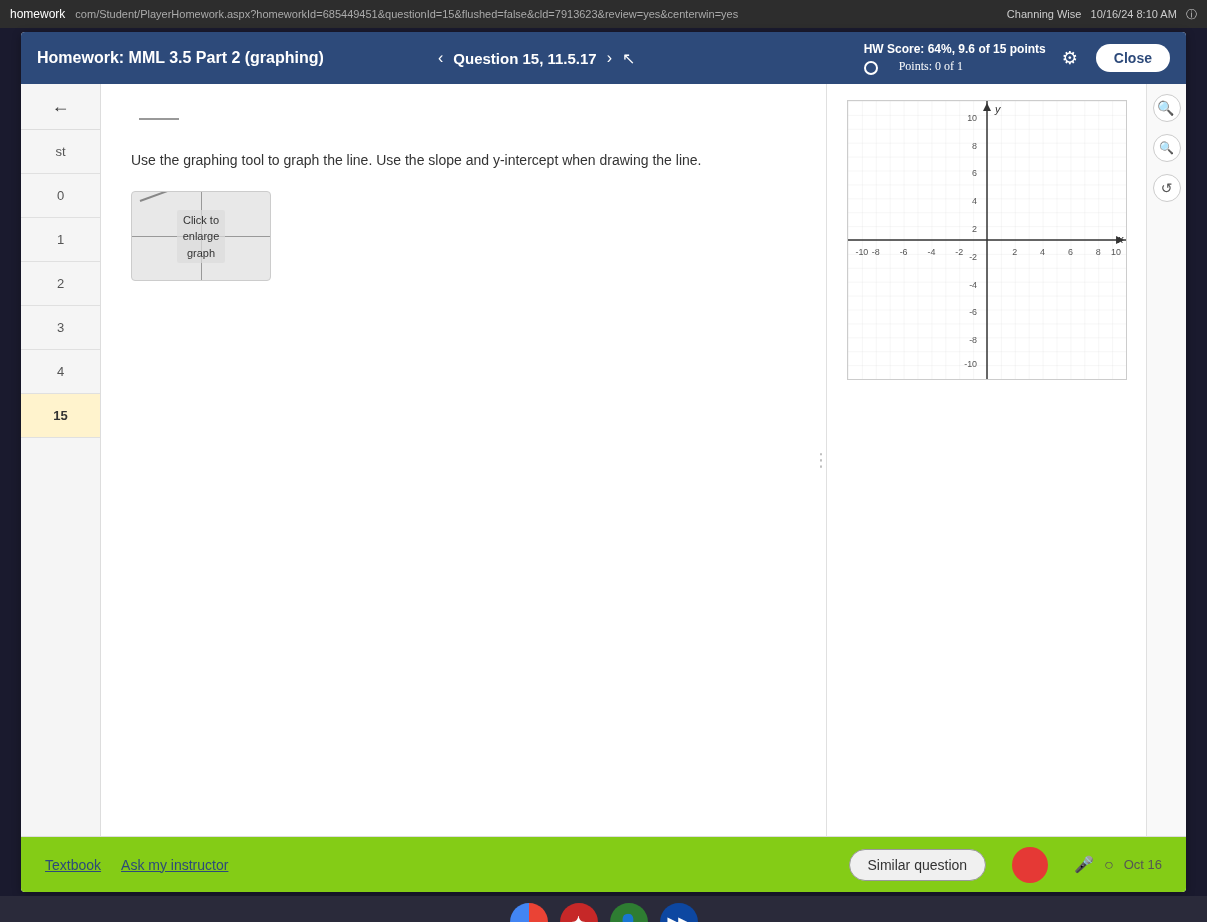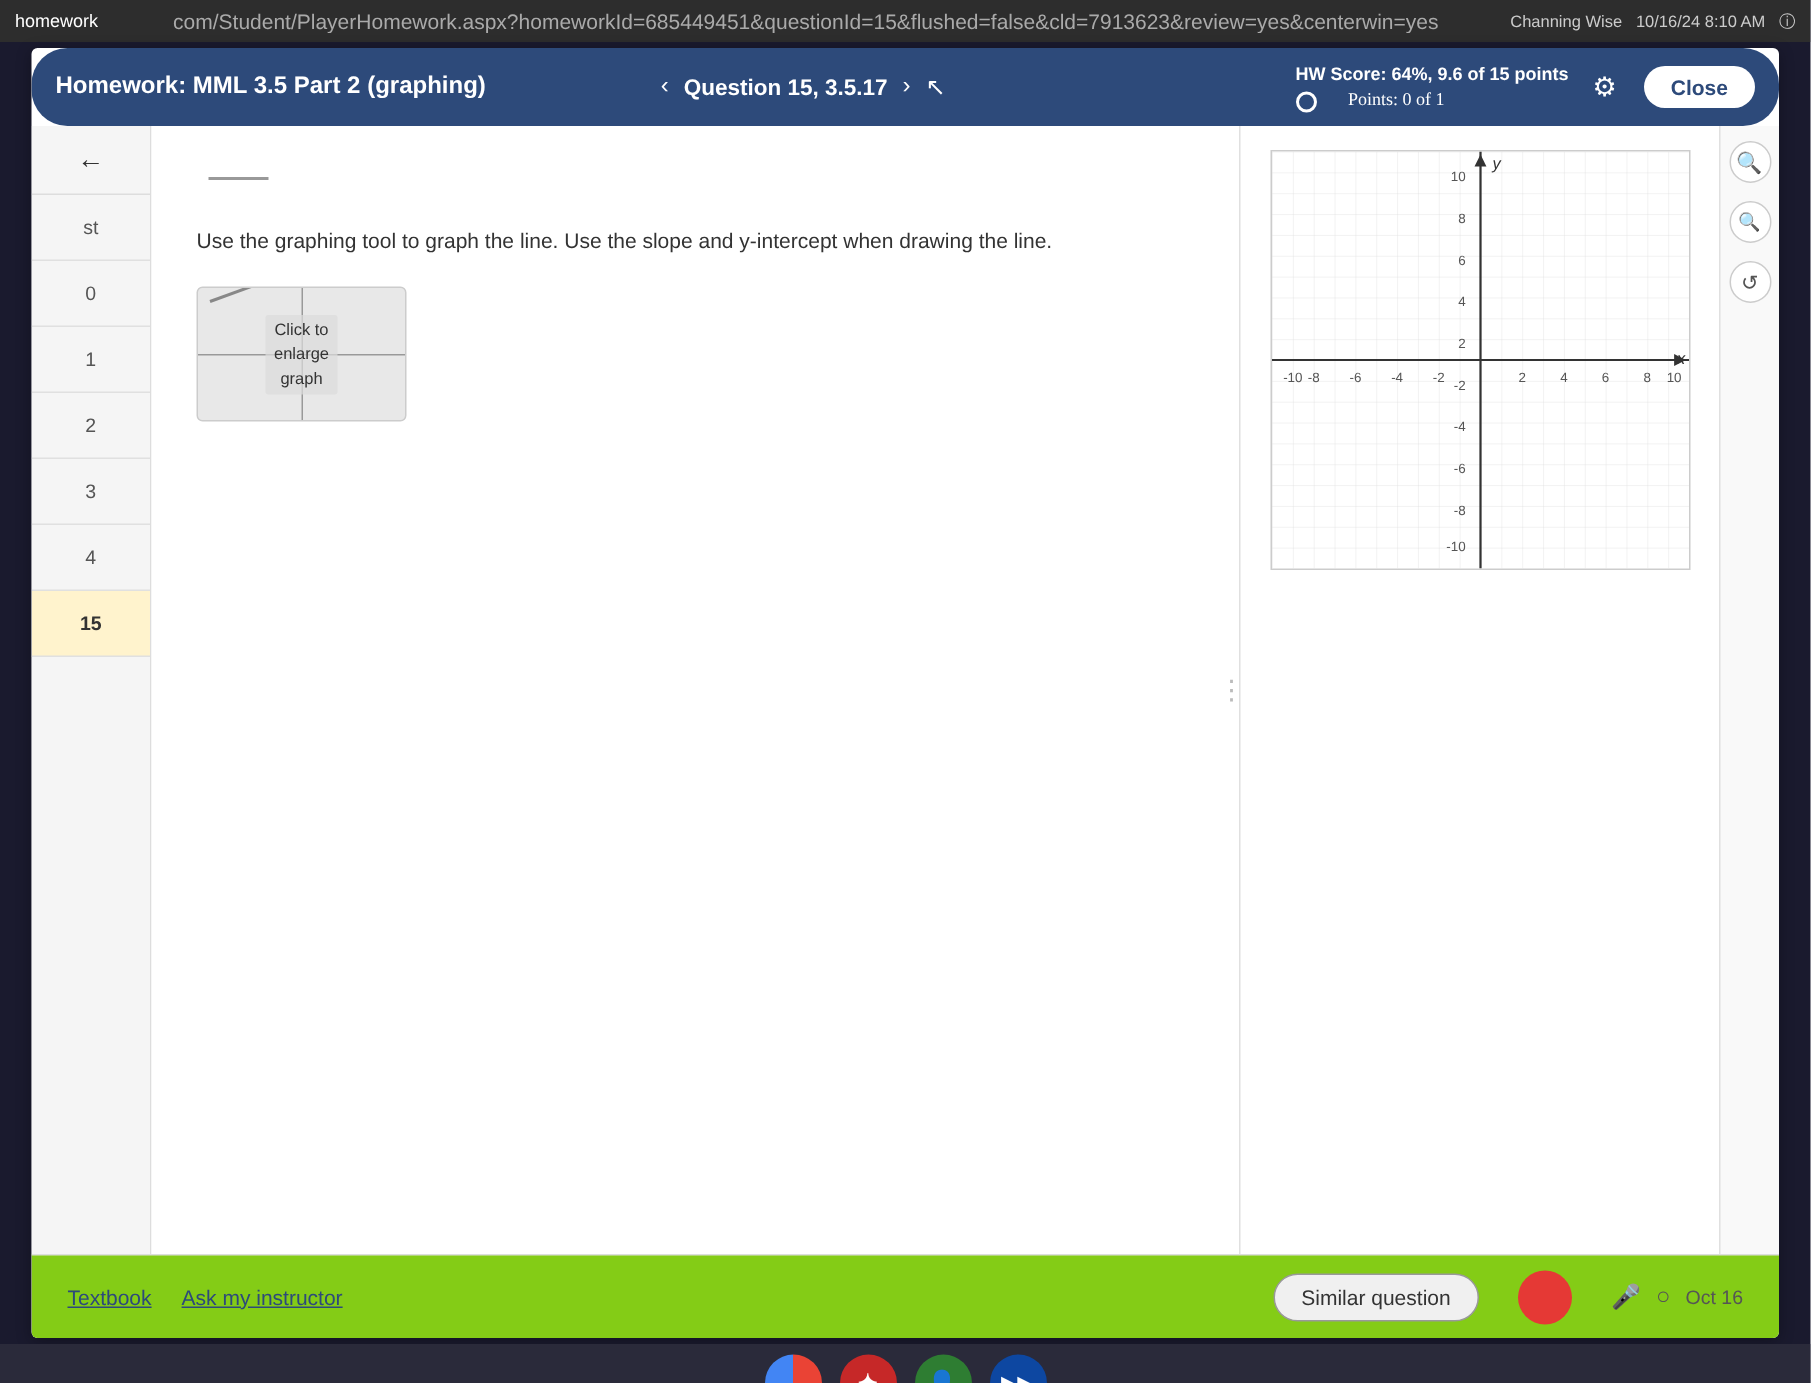--- a/index.html
+++ b/index.html
@@ -19,26 +19,25 @@
       font-size: 11px;
       padding: 4px 10px;
       display: flex;
       align-items: center;
       gap: 10px;
       height: 28px;
       justify-content: flex-end;
     }
     .browser-url {
       flex: 1;
-      font-size: 14px;
+      font-size: 11px;
       color: #aaa;
       white-space: nowrap;
       overflow: hidden;
       text-overflow: ellipsis;
-      margin-left: 40px;
     }
     .browser-user-info {
       font-size: 11px;
       color: #ccc;
       margin-left: auto;
       white-space: nowrap;
     }
 
     
     .app-container {
@@ -55,21 +54,20 @@
 
     
     .header-bar {
       background: #2d4a7a;
       color: white;
       display: flex;
       align-items: center;
       padding: 0 16px;
       height: 52px;
       flex-shrink: 0;
-      border-radius: 24px;
     }
     .hw-title {
       font-size: 16px;
       font-weight: bold;
       color: white;
       flex: 0 0 auto;
     }
     .question-nav {
       display: flex;
       align-items: center;
@@ -374,21 +372,21 @@
   </span>
 </div>
 
 <div class="app-container">
 
   <div class="header-bar">
     <span class="hw-title">Homework: MML 3.5 Part 2 (graphing)</span>
 
     <div class="question-nav">
       <span class="nav-arrow">‹</span>
-      <span class="question-label">Question 15, 3.5.17</span>
+      <span class="question-label">Question 15, 11.5.17</span>
       <span class="nav-arrow">›</span>
       <span style="font-size:16px;">↖</span>
     </div>
 
     <div class="score-info">
       <div class="score-line">HW Score: 64%, 9.6 of 15 points</div>
       <div class="points-line">
         <span class="points-circle"></span>
         <span>Points: 0 of 1</span>
       </div>

